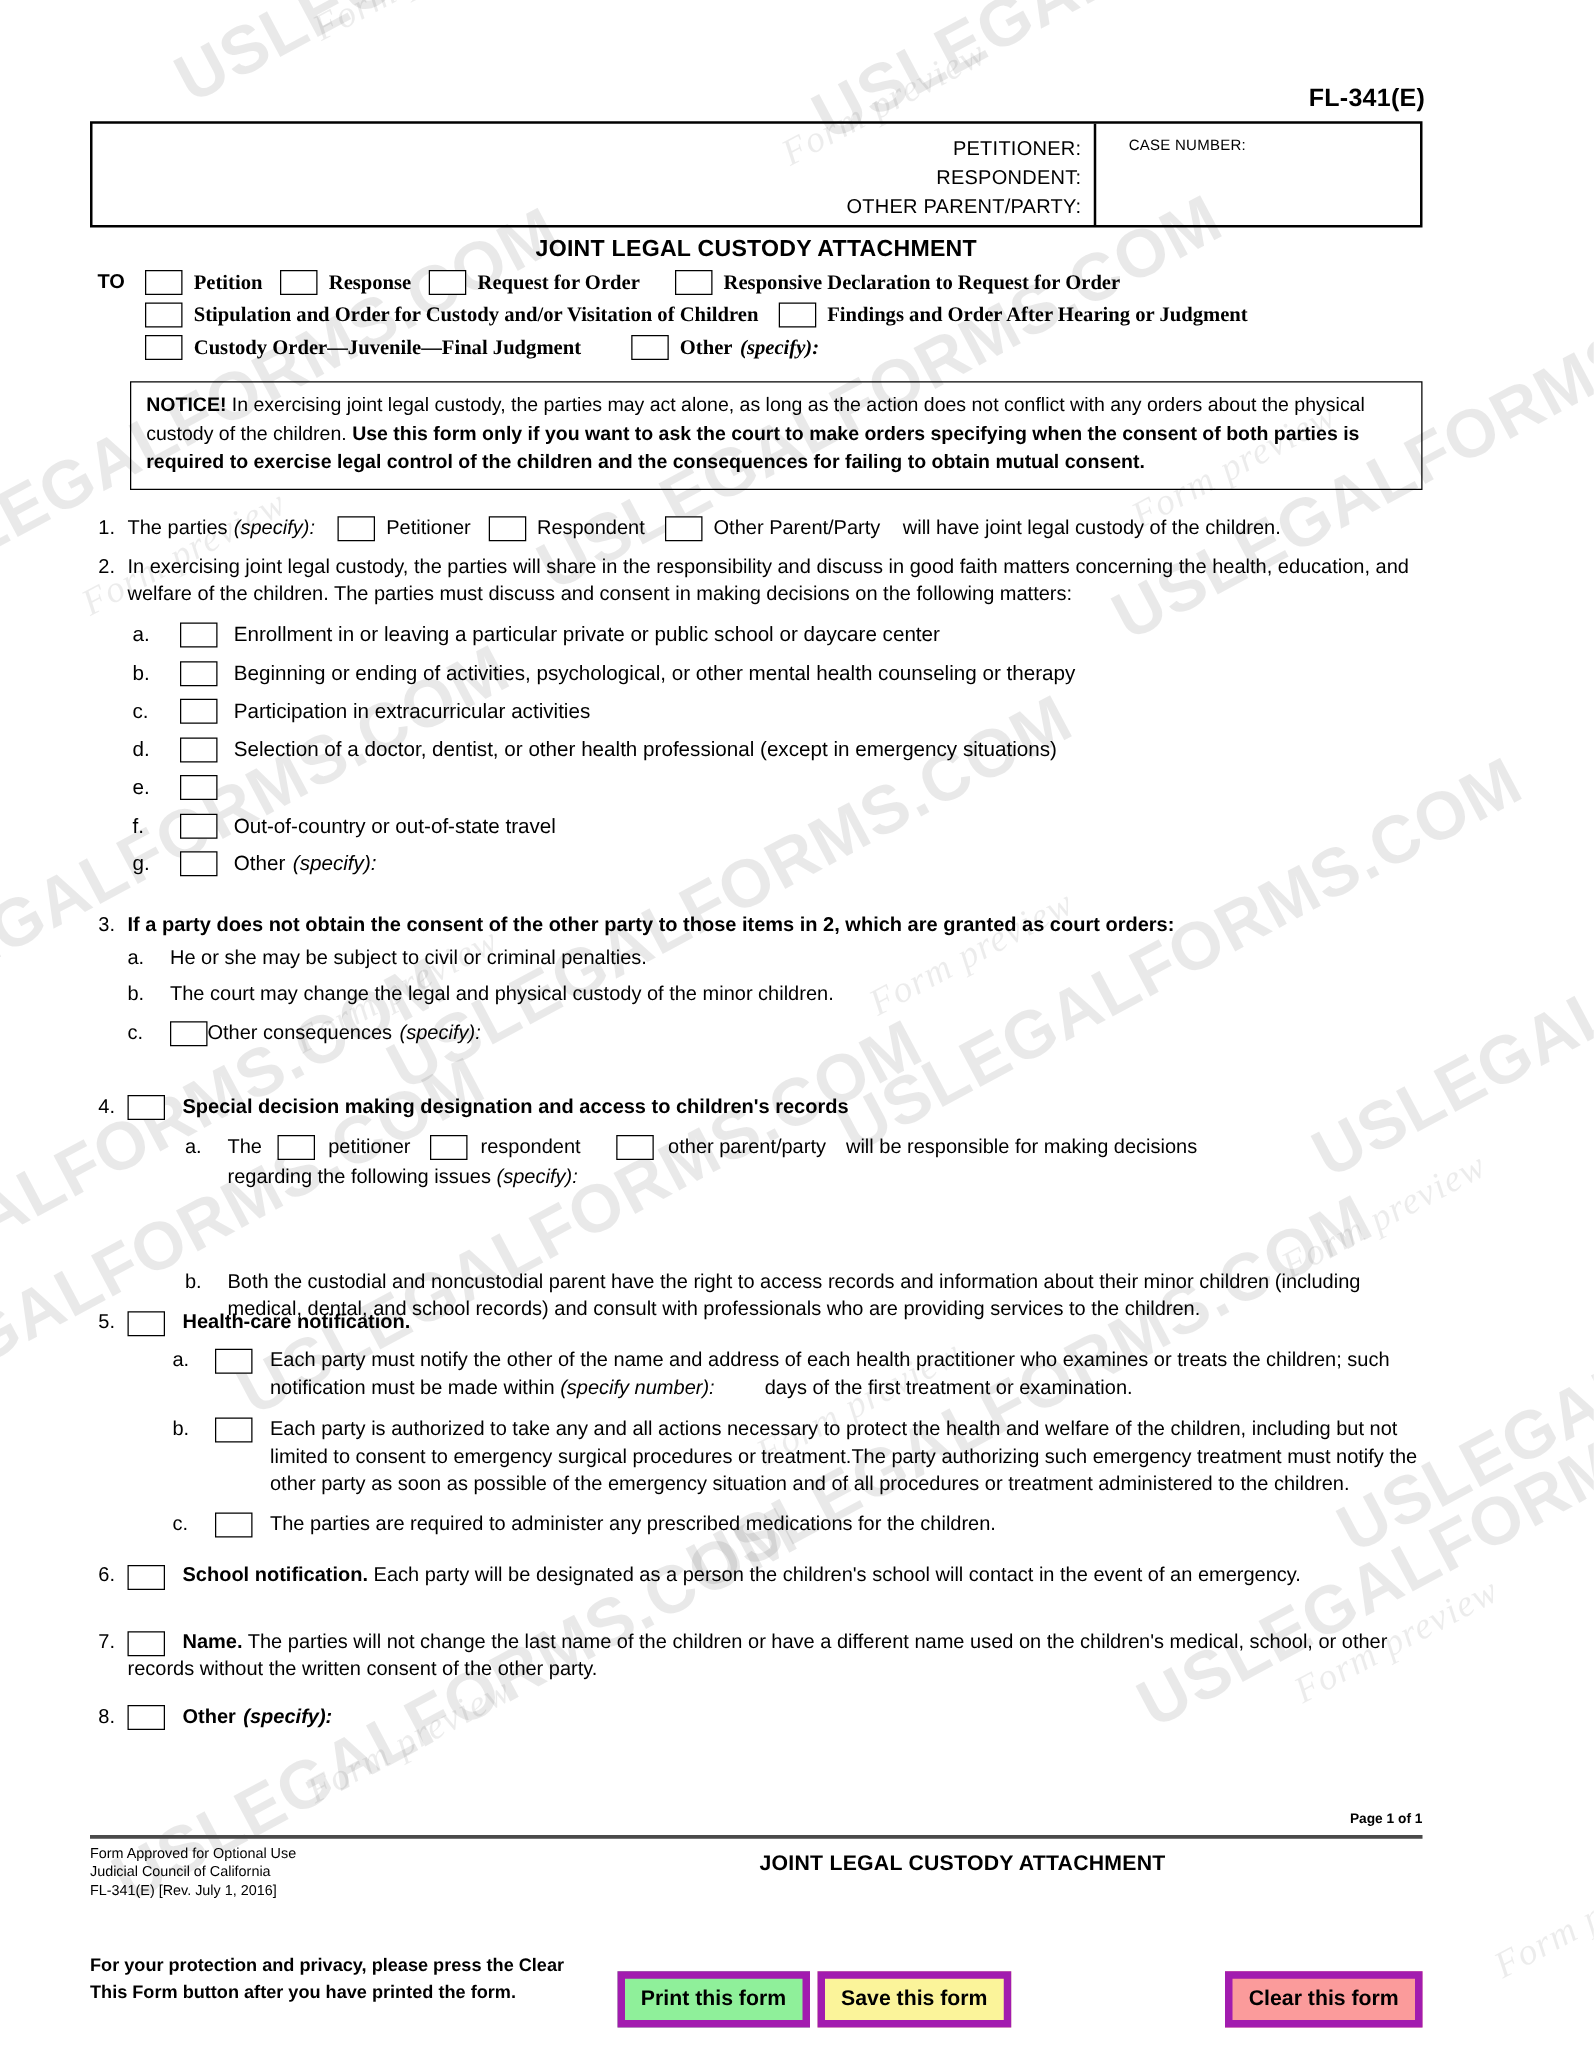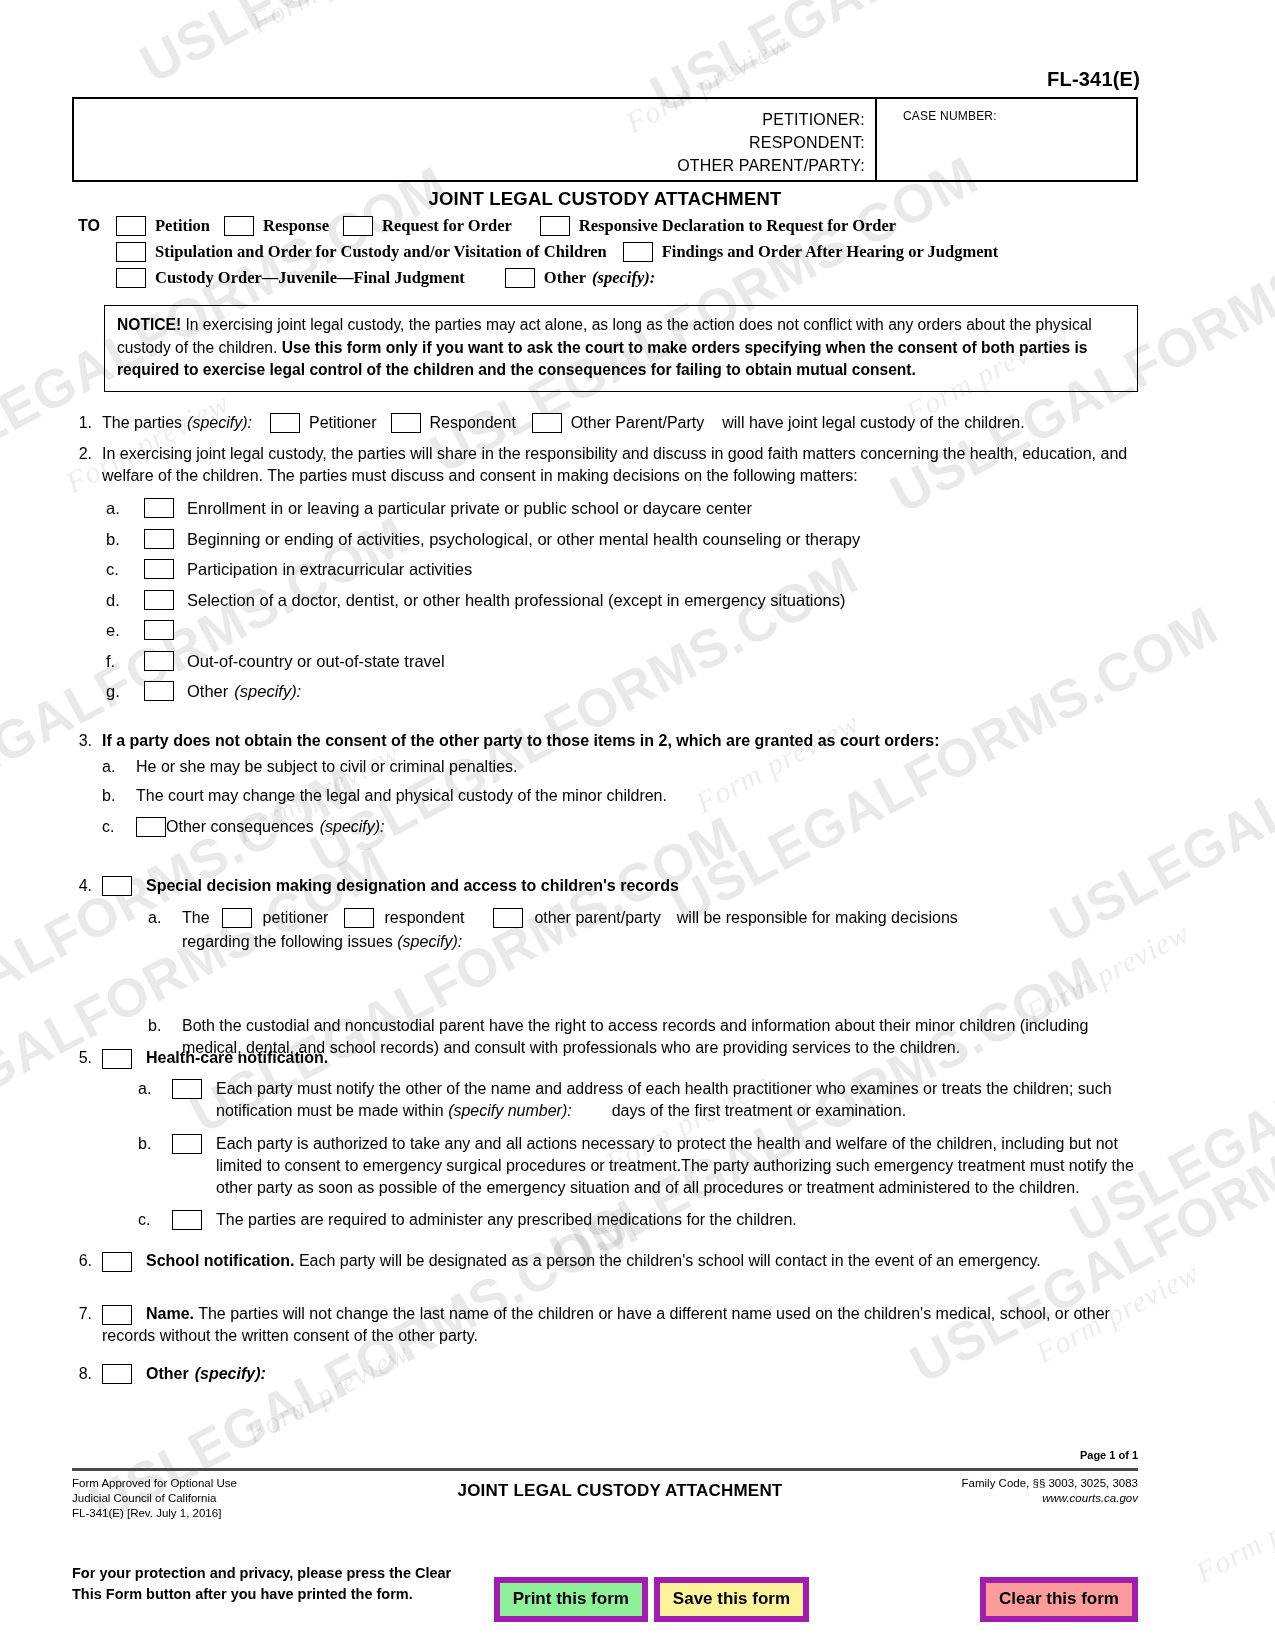--- a/index.html
+++ b/index.html
@@ -398,24 +398,20 @@
   <div class="page-of">Page 1 of 1</div>
   <div class="foot-rule"></div>
 
   <div class="foot">
     <div class="foot-l">
       <div>Form Approved for Optional Use</div>
       <div>Judicial Council of California</div>
       <div>FL-341(E) [Rev. July 1, 2016]</div>
     </div>
     <div class="foot-c">JOINT LEGAL CUSTODY ATTACHMENT</div>
-    <div class="foot-r">
-      <div>Family Code, §§ 3003, 3025, 3083</div>
-      <div class="url">www.courts.ca.gov</div>
-    </div>
   </div>
 
   <div class="actionbar">
     <div class="privacy">
       <div>For your protection and privacy, please press the Clear</div>
       <div>This Form button after you have printed the form.</div>
     </div>
     <div class="btns">
       <div class="btn print">Print this form</div>
       <div class="btn save">Save this form</div>

